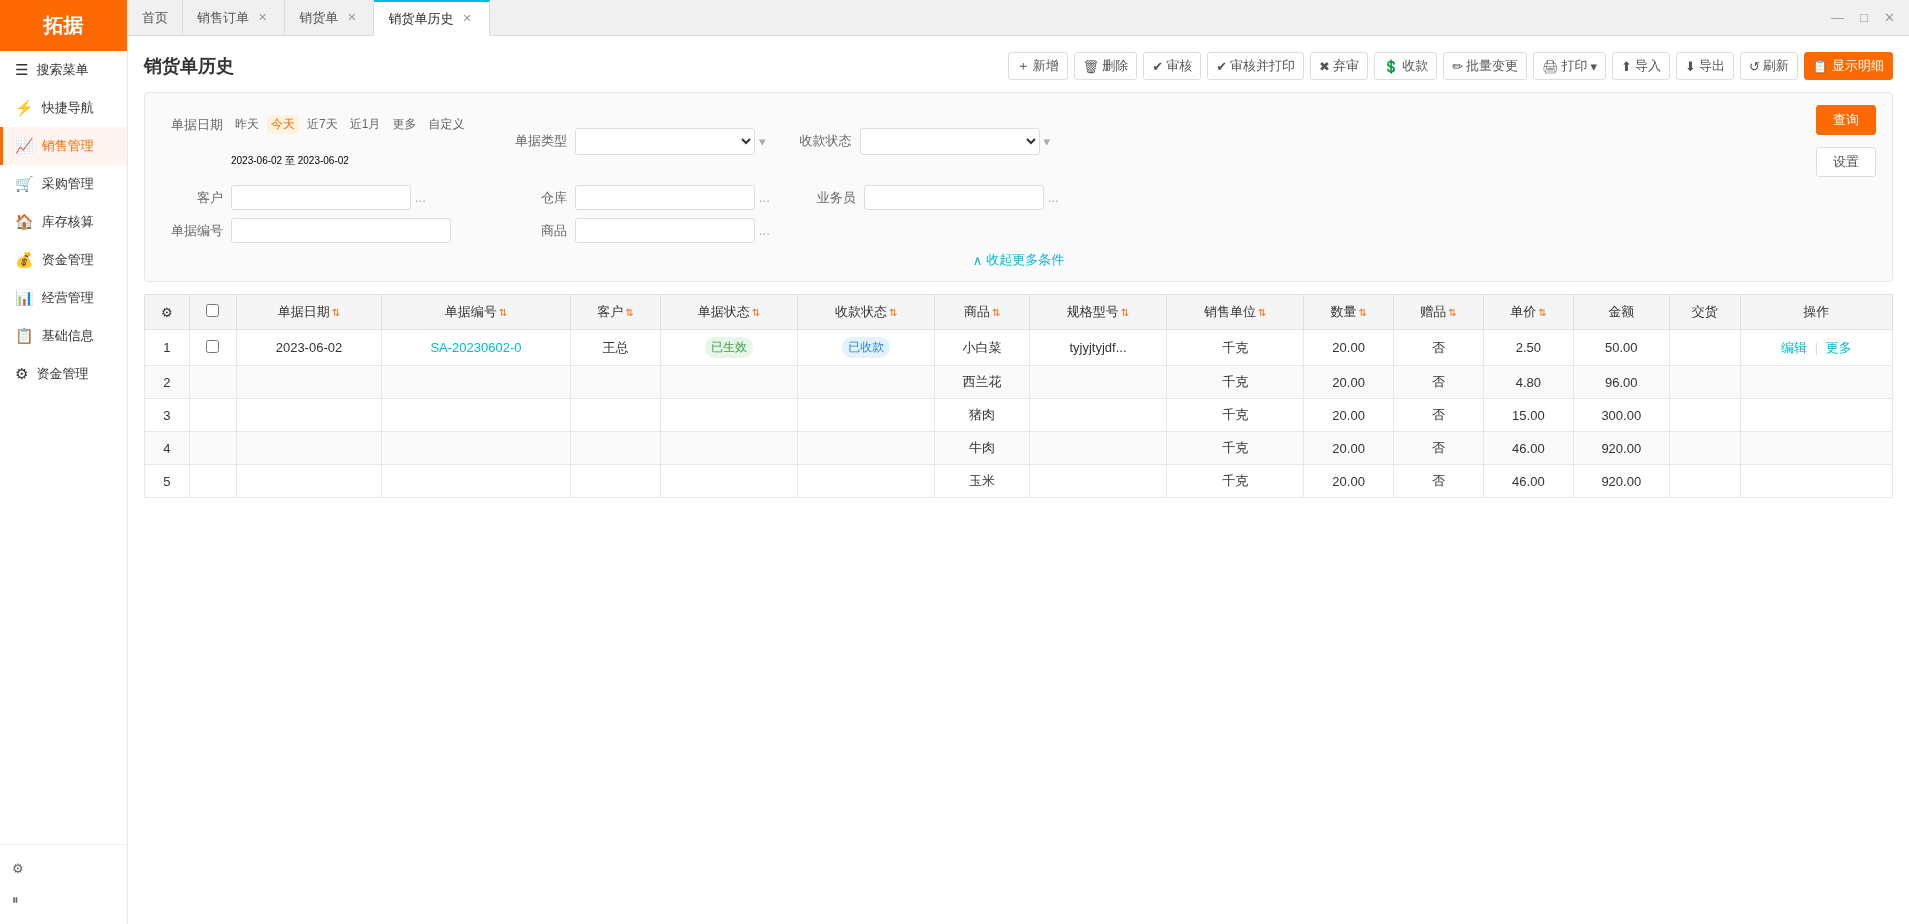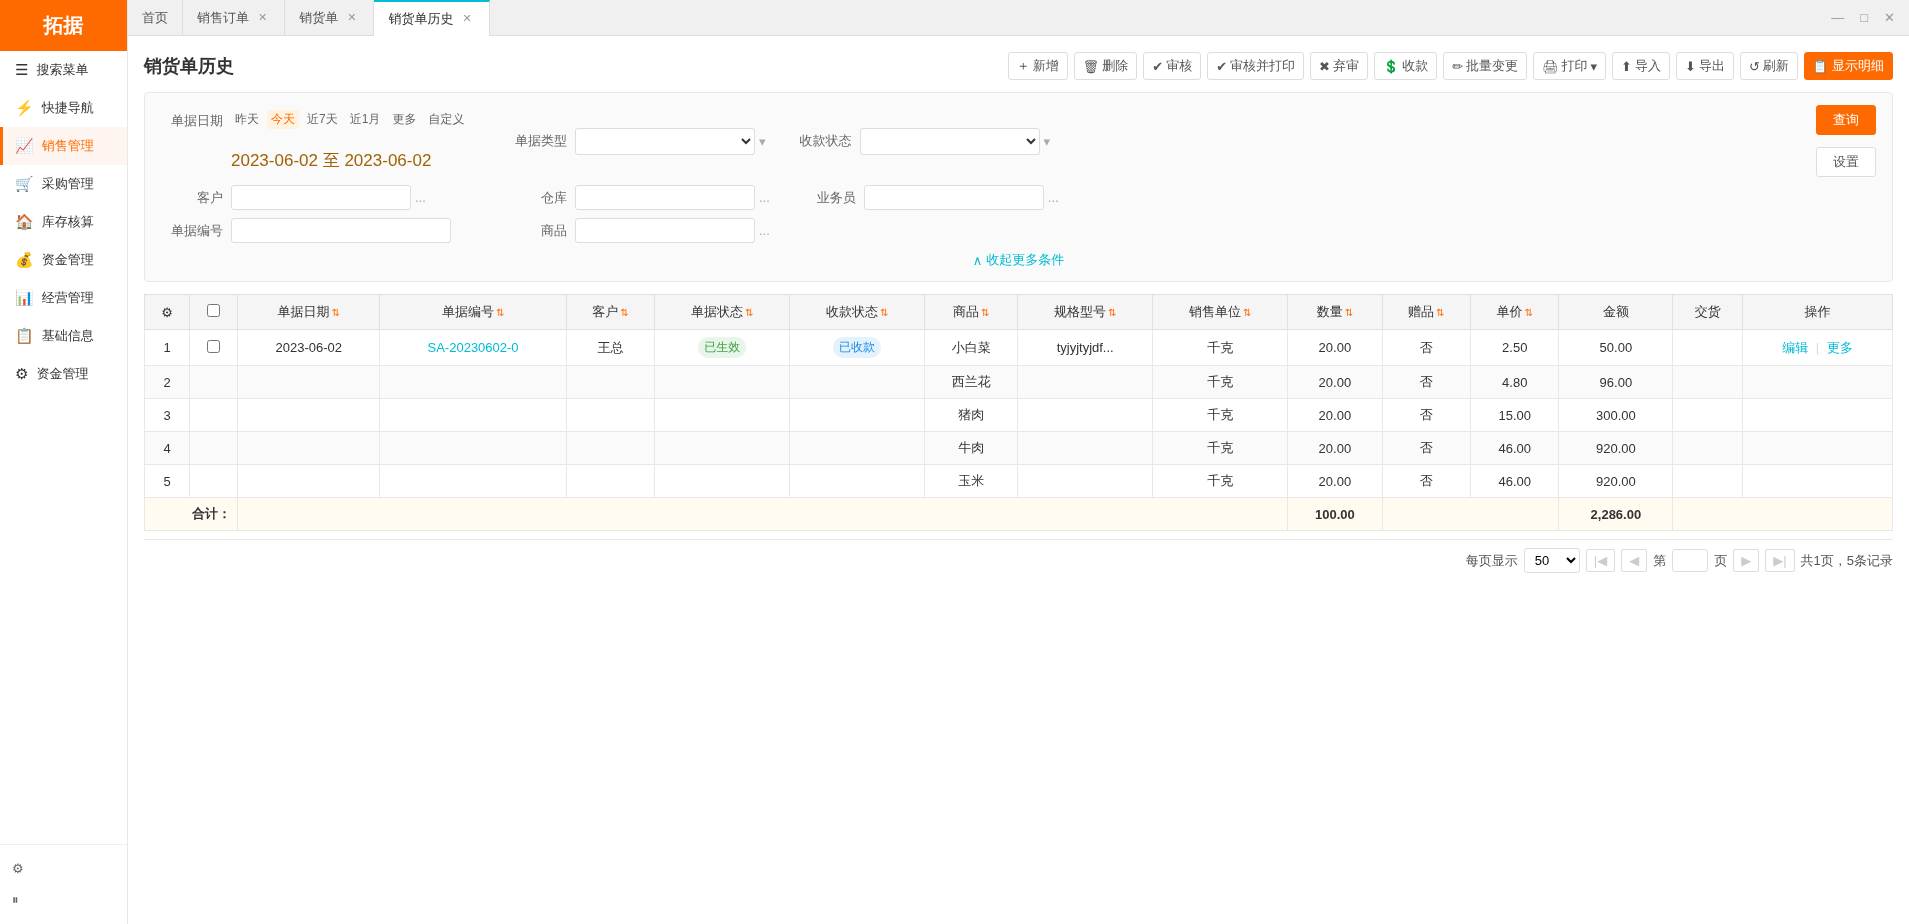--- a/index.html
+++ b/index.html
@@ -203,22 +203,22 @@
       color: #666;
       cursor: pointer;
       padding: 1px 4px;
     }
     .date-shortcut.active {
       color: #ff6a00;
       background: #fff3e0;
       border-radius: 2px;
     }
     .date-range {
-      font-size: 17px;
-      color: #a16207;
+      font-size: 10px;
+      color: #000000;
       margin-top: 16px;
     }
     .collapse-btn {
       display: flex;
       align-items: center;
       justify-content: center;
       color: #00bcd4;
       cursor: pointer;
       font-size: 12px;
       gap: 4px;
@@ -717,44 +717,18 @@
             <td></td>
             <td>千克</td>
             <td>20.00</td>
             <td>否</td>
             <td>46.00</td>
             <td>920.00</td>
             <td></td>
             <td></td>
           </tr>
 
-          <tr class="summary-row">
-            <td colspan="2" style="text-align:right;font-weight:bold;">合计：</td>
-            <td colspan="8"></td>
-            <td style="font-weight:bold;">100.00</td>
-            <td colspan="2"></td>
-            <td style="font-weight:bold;">2,286.00</td>
-            <td colspan="2"></td>
-          </tr>
         </tbody>
       </table>
     </div>
 
-    <div class="table-footer" style="margin-top:8px;">
-      <div></div>
-      <div class="pagination">
-        <span>每页显示</span>
-        <select class="per-page-select">
-          <option value="50" selected="">50</option>
-          <option value="100">100</option>
-        </select>
-        <button class="pagination-btn disabled">|◀</button>
-        <button class="pagination-btn disabled">◀</button>
-        <span>第</span>
-        <input class="page-input" type="text" style="">
-        <span>页</span>
-        <button class="pagination-btn disabled">▶</button>
-        <button class="pagination-btn disabled">▶|</button>
-        <span>共1页，5条记录</span>
-      </div>
-    </div>
   </div>
 </div>
 
 </body></html>

